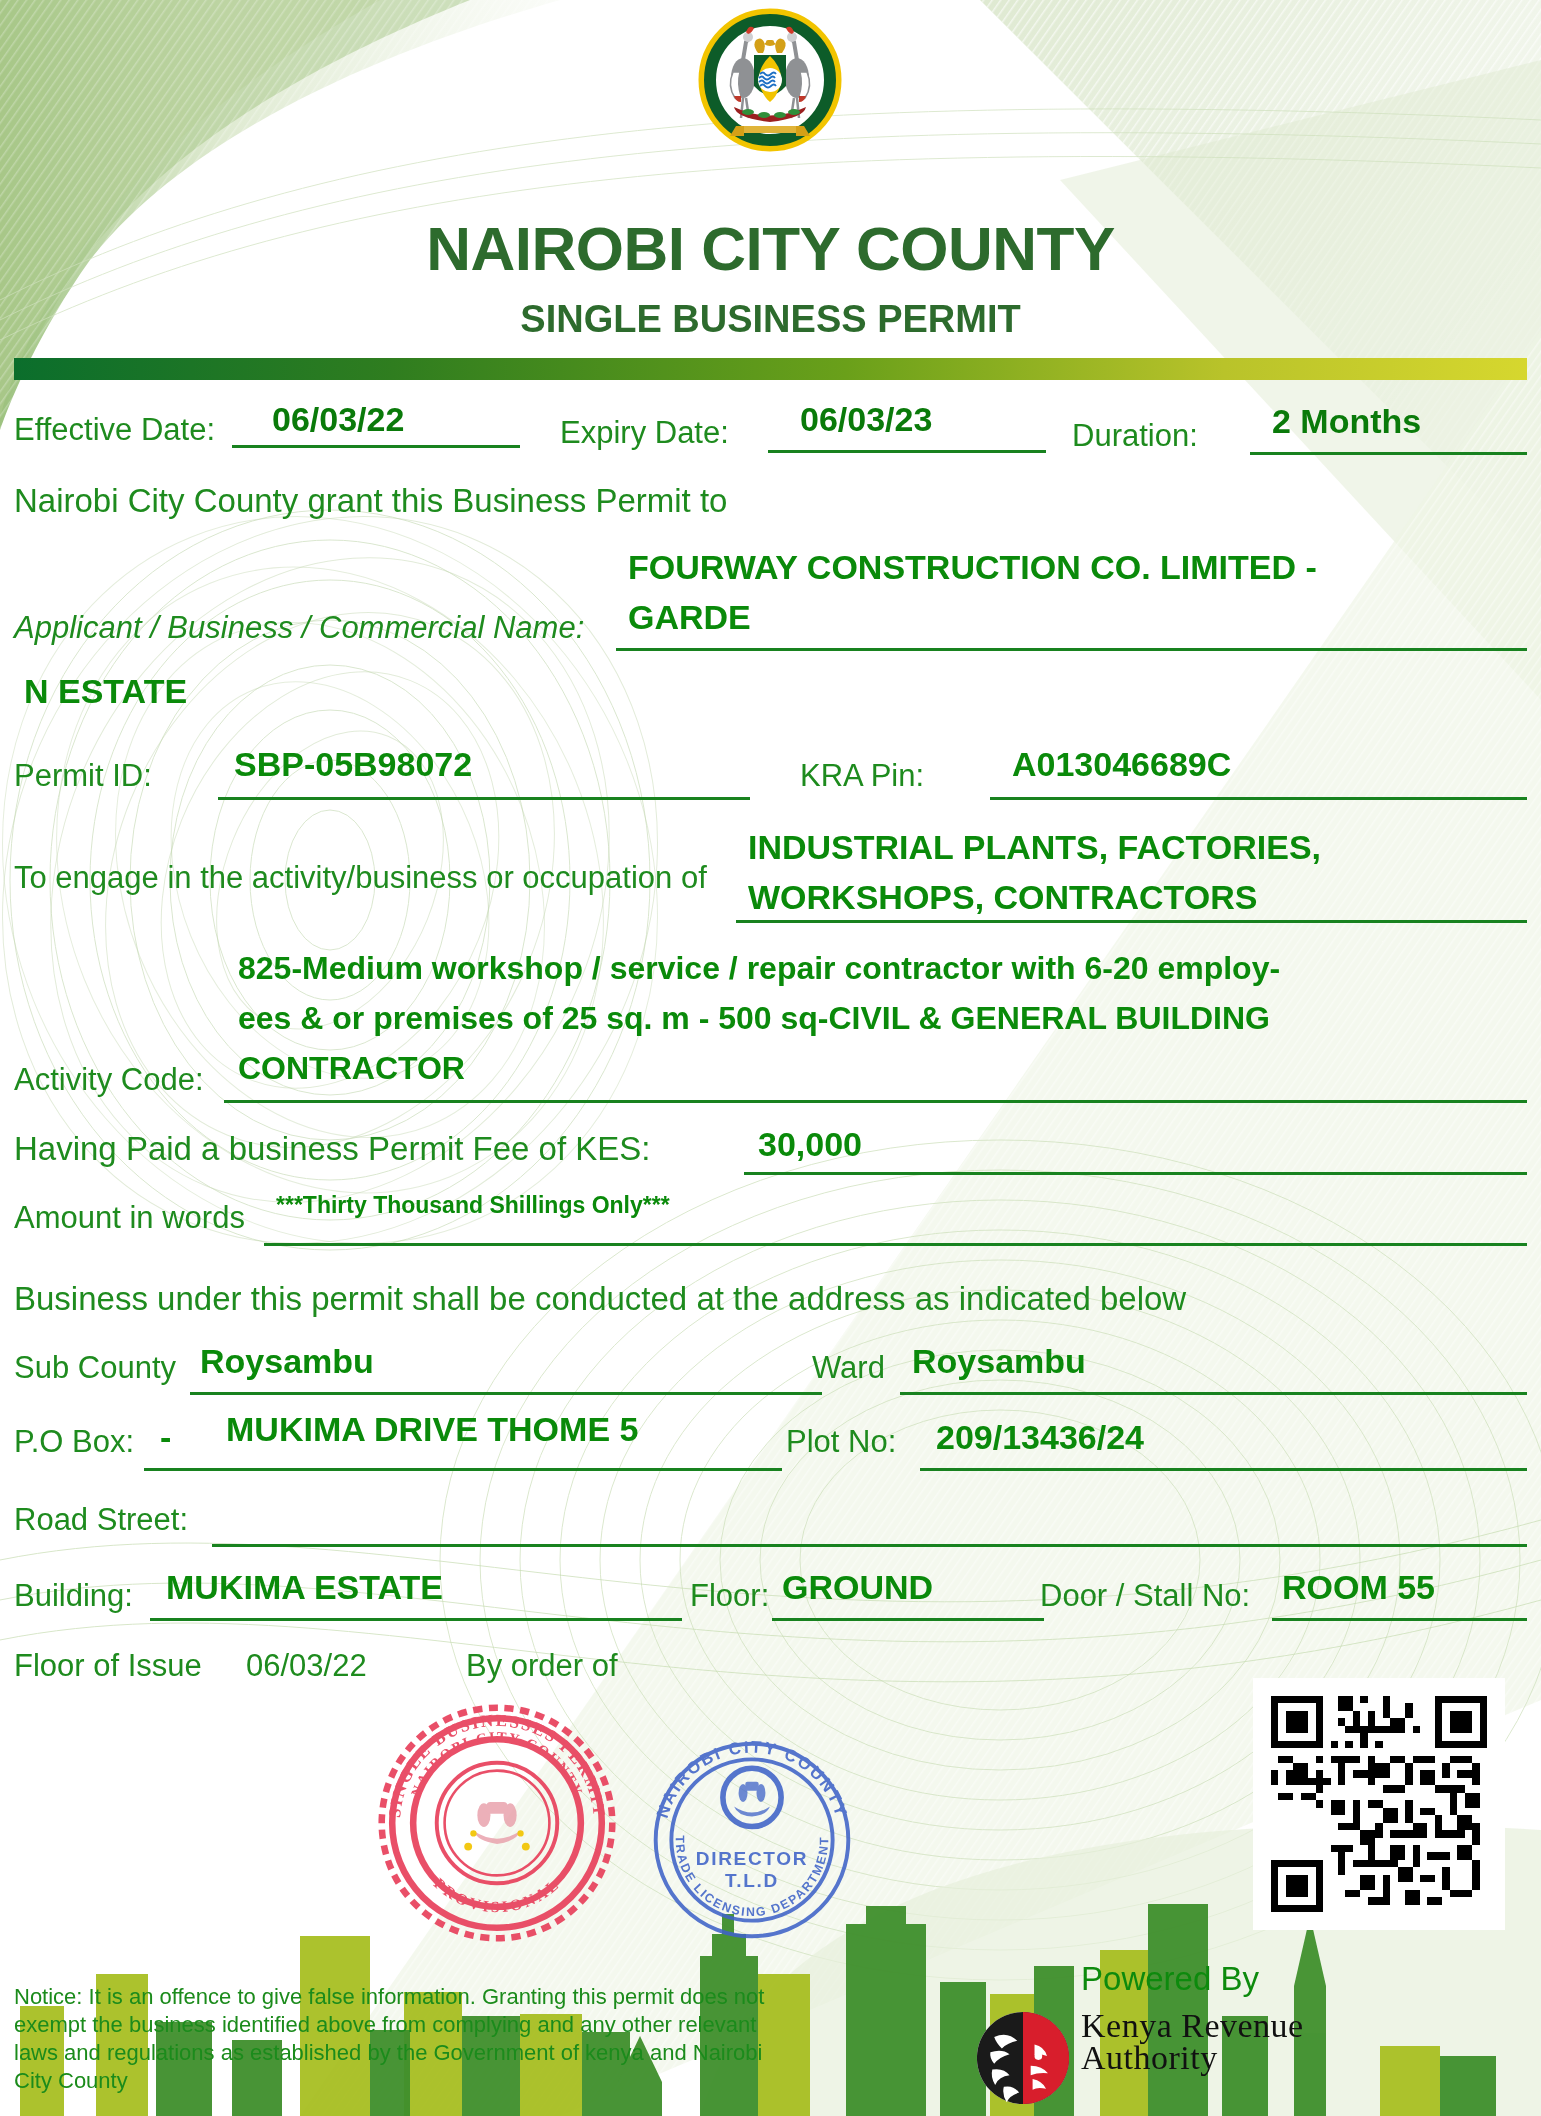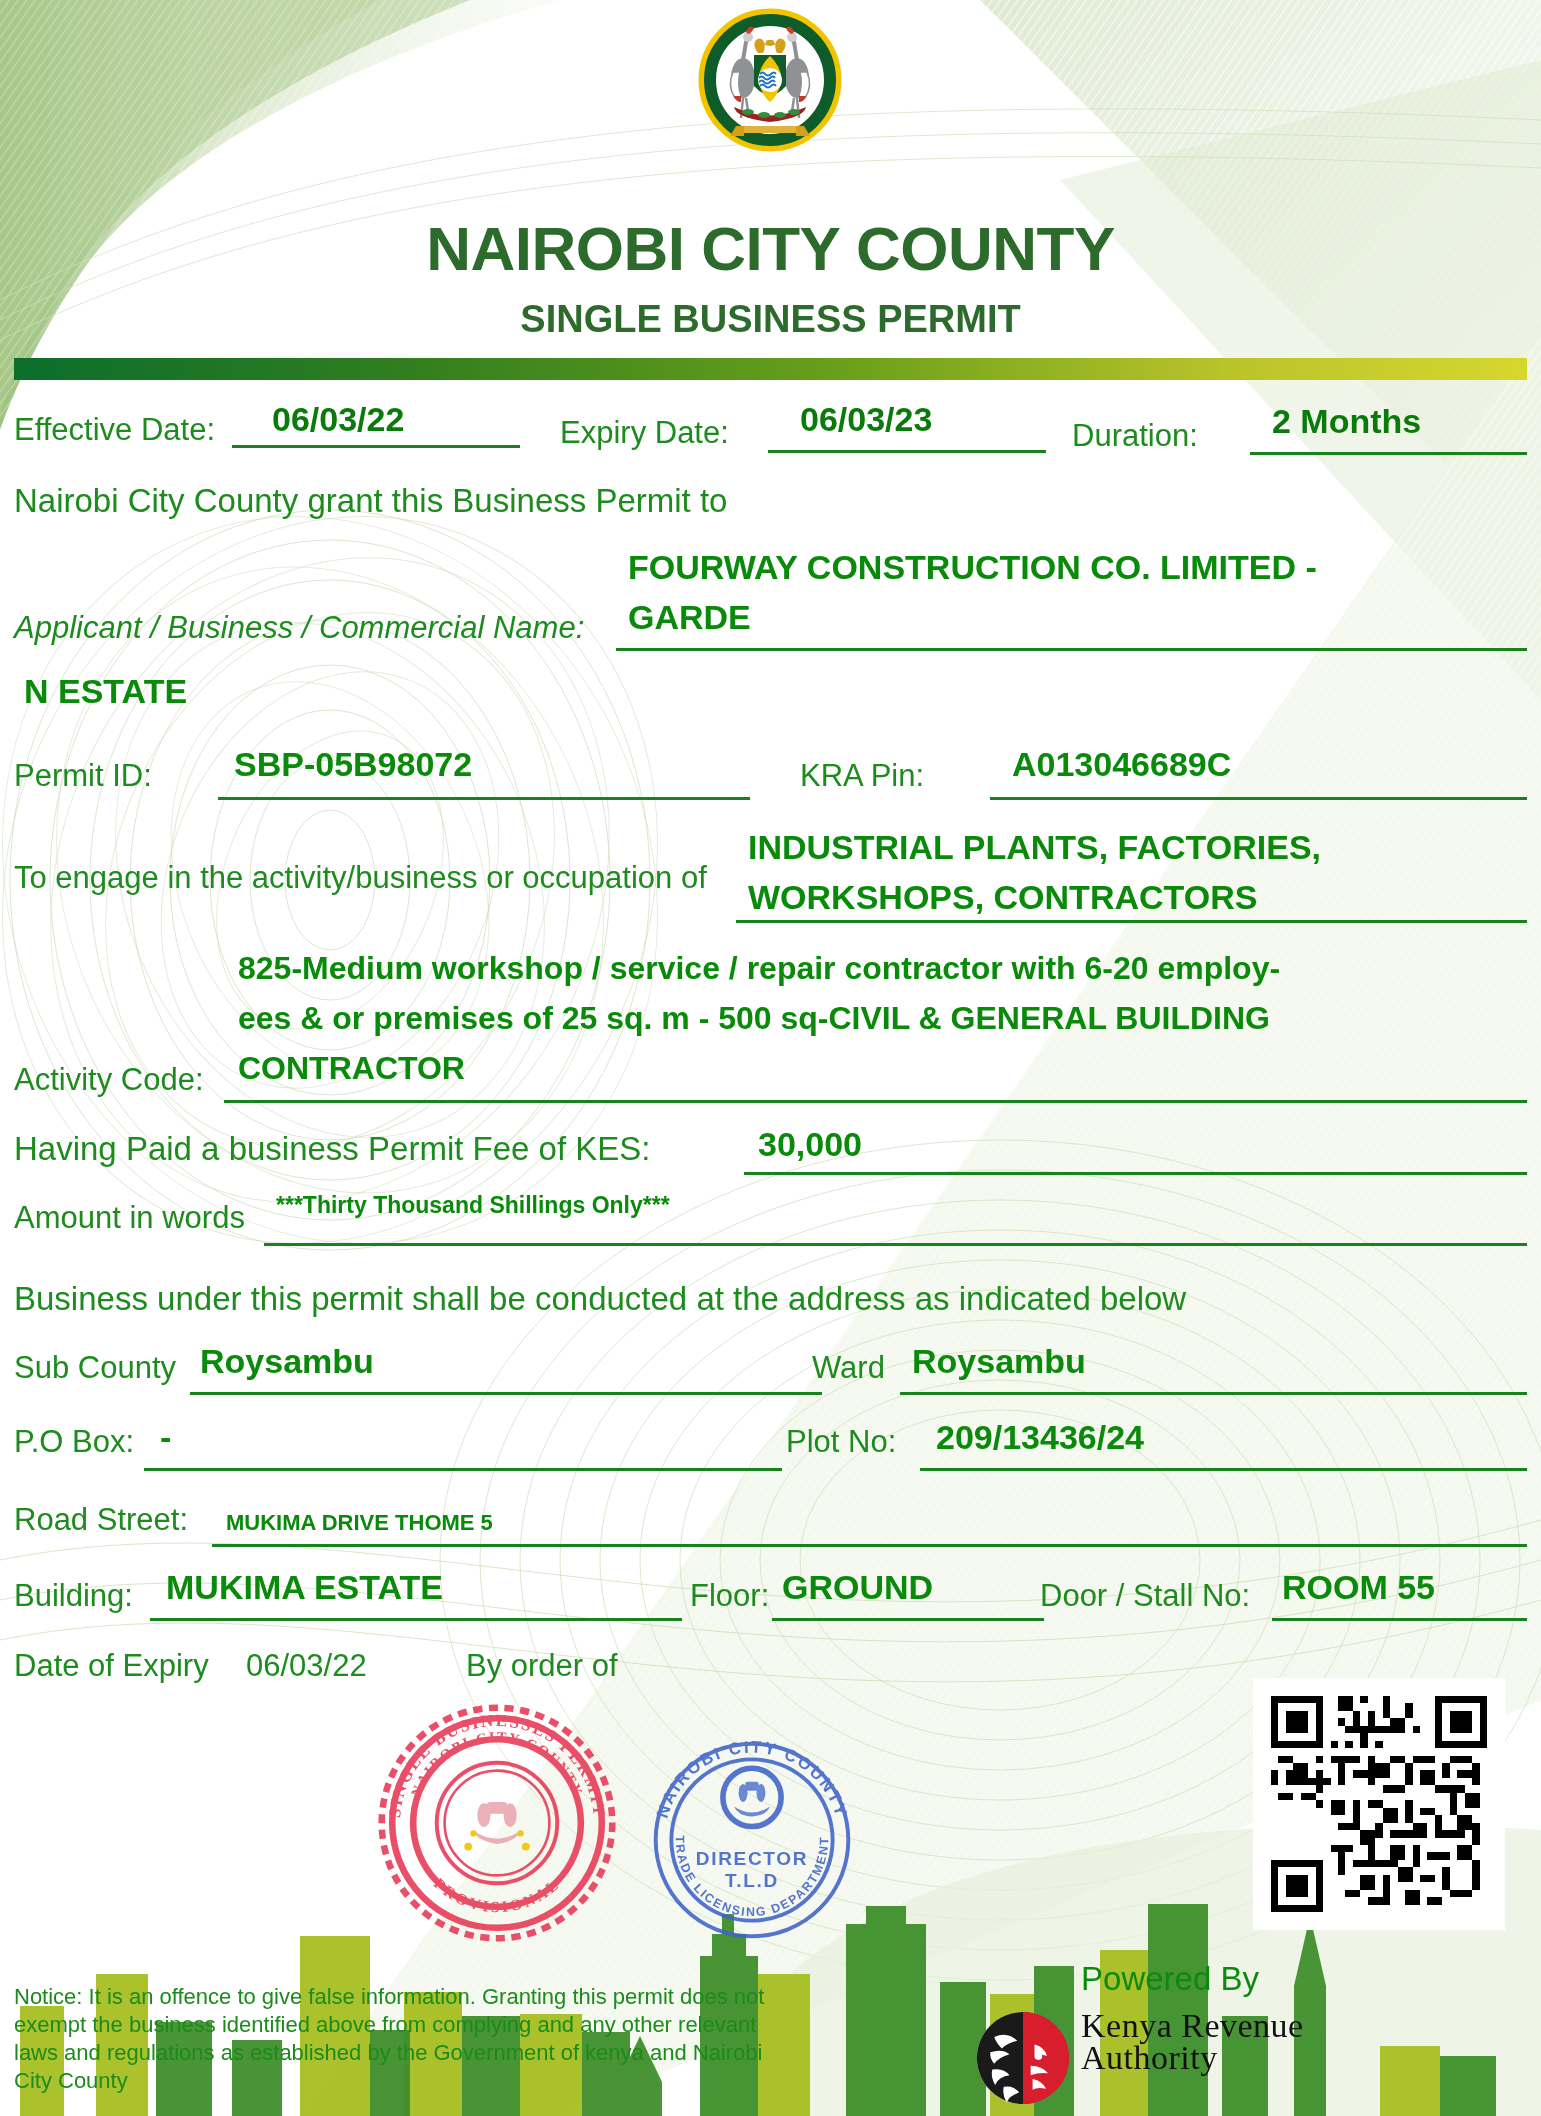--- a/index.html
+++ b/index.html
@@ -327,36 +327,36 @@
 
     <div class="rowabs lbl" style="left:14px; top:1424px;">P.O Box:</div>
     <div class="rowabs val" style="left:160px; top:1418px; font-size:34px;">-</div>
     <div class="uline" style="left:144px; top:1468px; width:638px;"></div>
 
     <div class="rowabs lbl" style="left:786px; top:1424px;">Plot No:</div>
     <div class="rowabs val" style="left:936px; top:1418px; font-size:34px;">209/13436/24</div>
     <div class="uline" style="left:920px; top:1468px; width:607px;"></div>
 
     <div class="rowabs lbl" style="left:14px; top:1502px;">Road Street:</div>
-    <div class="rowabs val" style="left:226px; top:1510px; font-size:22px;">MUKIMA DRIVE THOME 5</div>
+    <div class="rowabs val" style="left:226px; top:1410px; font-size:34px;">MUKIMA DRIVE THOME 5</div>
     <div class="uline" style="left:212px; top:1544px; width:1315px;"></div>
 
     <div class="rowabs lbl" style="left:14px; top:1578px;">Building:</div>
     <div class="rowabs val" style="left:166px; top:1568px; font-size:34px;">MUKIMA ESTATE</div>
     <div class="uline" style="left:150px; top:1618px; width:532px;"></div>
 
     <div class="rowabs lbl" style="left:690px; top:1578px;">Floor:</div>
     <div class="rowabs val" style="left:782px; top:1568px; font-size:34px;">GROUND</div>
     <div class="uline" style="left:772px; top:1618px; width:272px;"></div>
 
     <div class="rowabs lbl" style="left:1040px; top:1578px;">Door / Stall No:</div>
     <div class="rowabs val" style="left:1282px; top:1568px; font-size:34px;">ROOM 55</div>
     <div class="uline" style="left:1272px; top:1618px; width:255px;"></div>
 
-    <div class="rowabs lbl" style="left:14px; top:1648px;">Date of Expiry</div>
+    <div class="rowabs lbl" style="left:14px; top:1648px;">Floor of Issue</div>
     <div class="rowabs lbl" style="left:246px; top:1648px;">06/03/22</div>
     <div class="rowabs lbl" style="left:466px; top:1648px;">By order of</div>
   </div>
 
   <div class="stamp-red">
     <svg viewBox="0 0 200 200">
       <defs>
         <path id="arcTopR" d="M26,100 A74,74 0 0 1 174,100"></path>
         <path id="arcTopR2" d="M38,100 A62,62 0 0 1 162,100"></path>
         <path id="arcBotR" d="M32,100 A68,68 0 0 0 168,100"></path>

